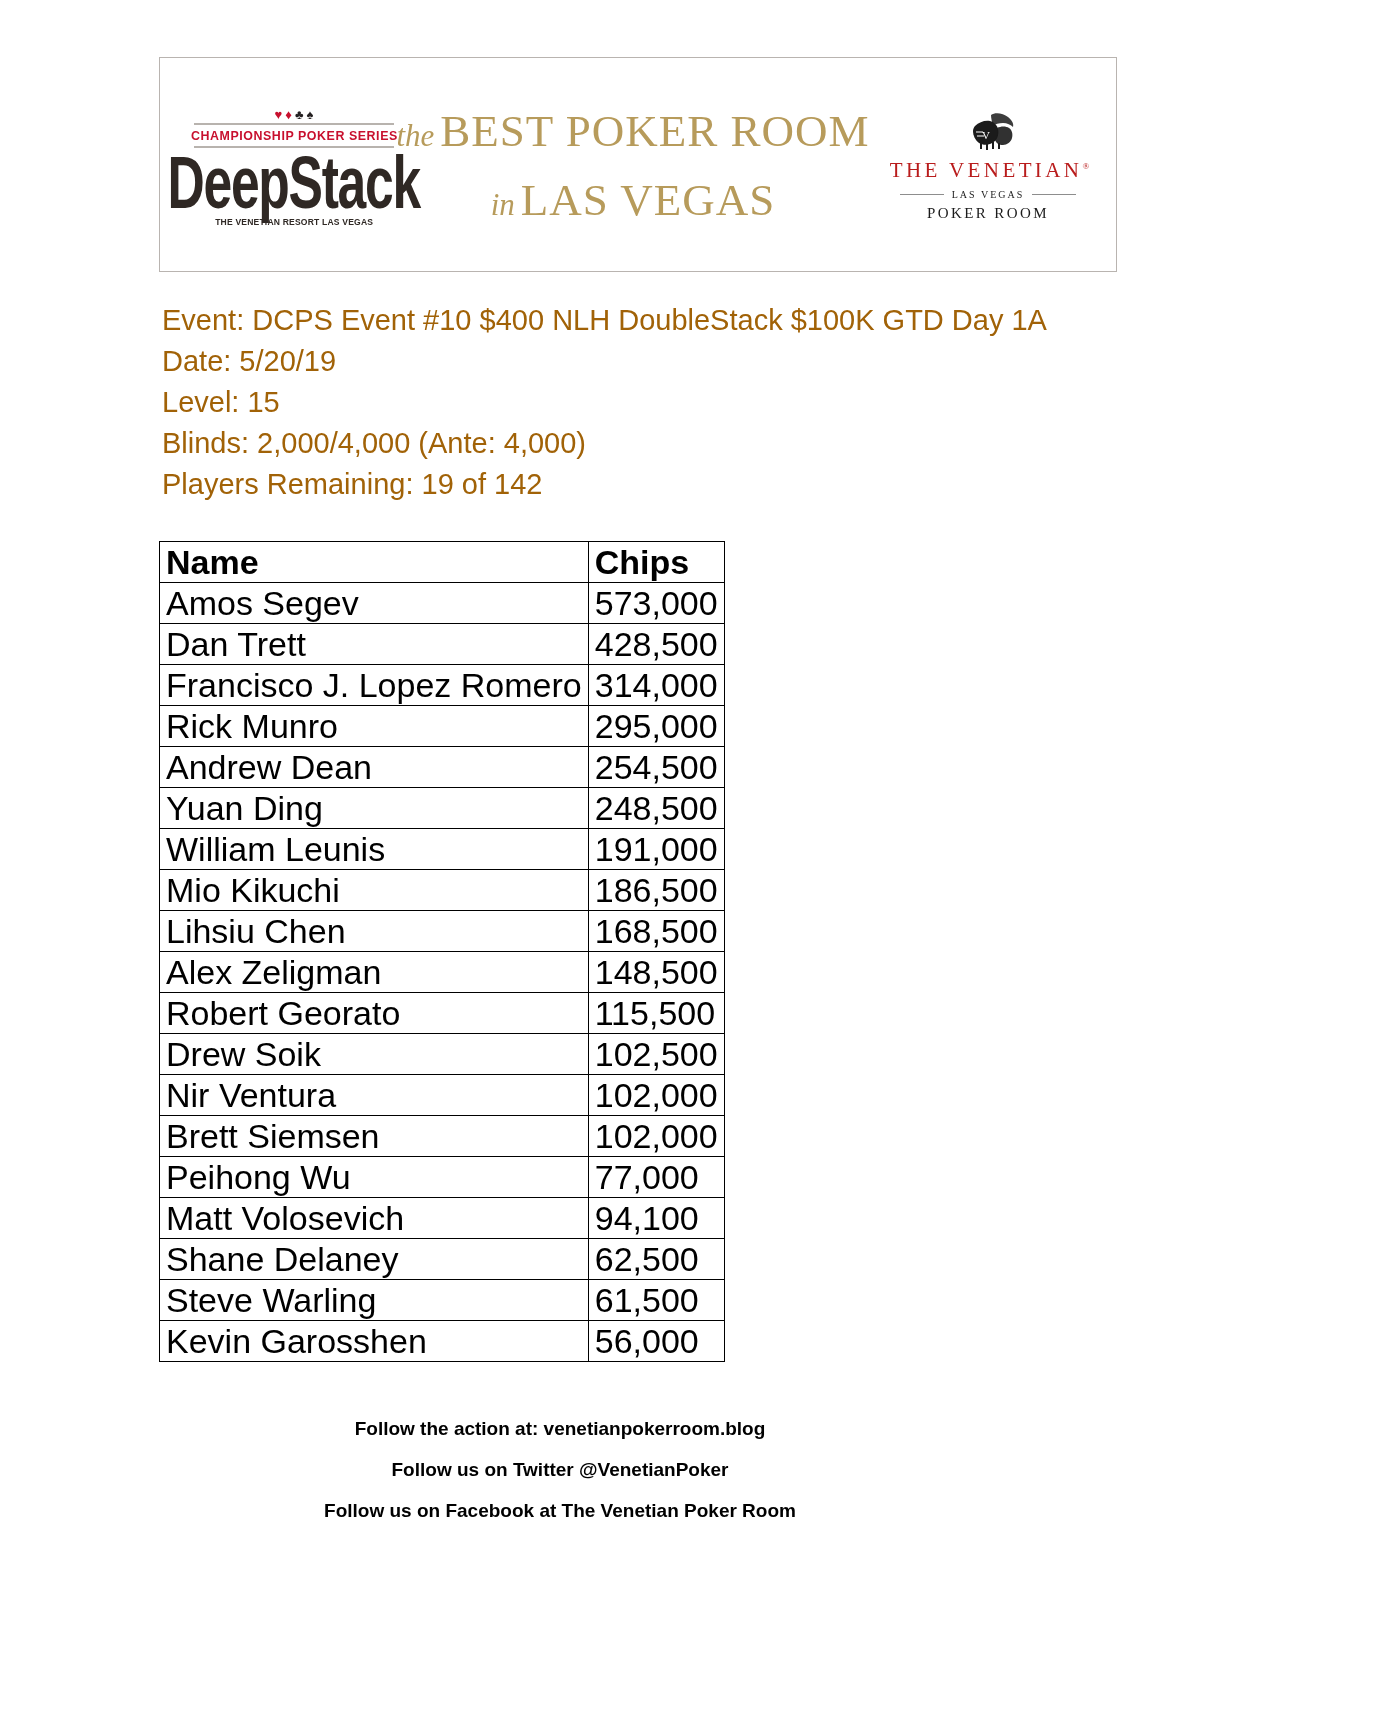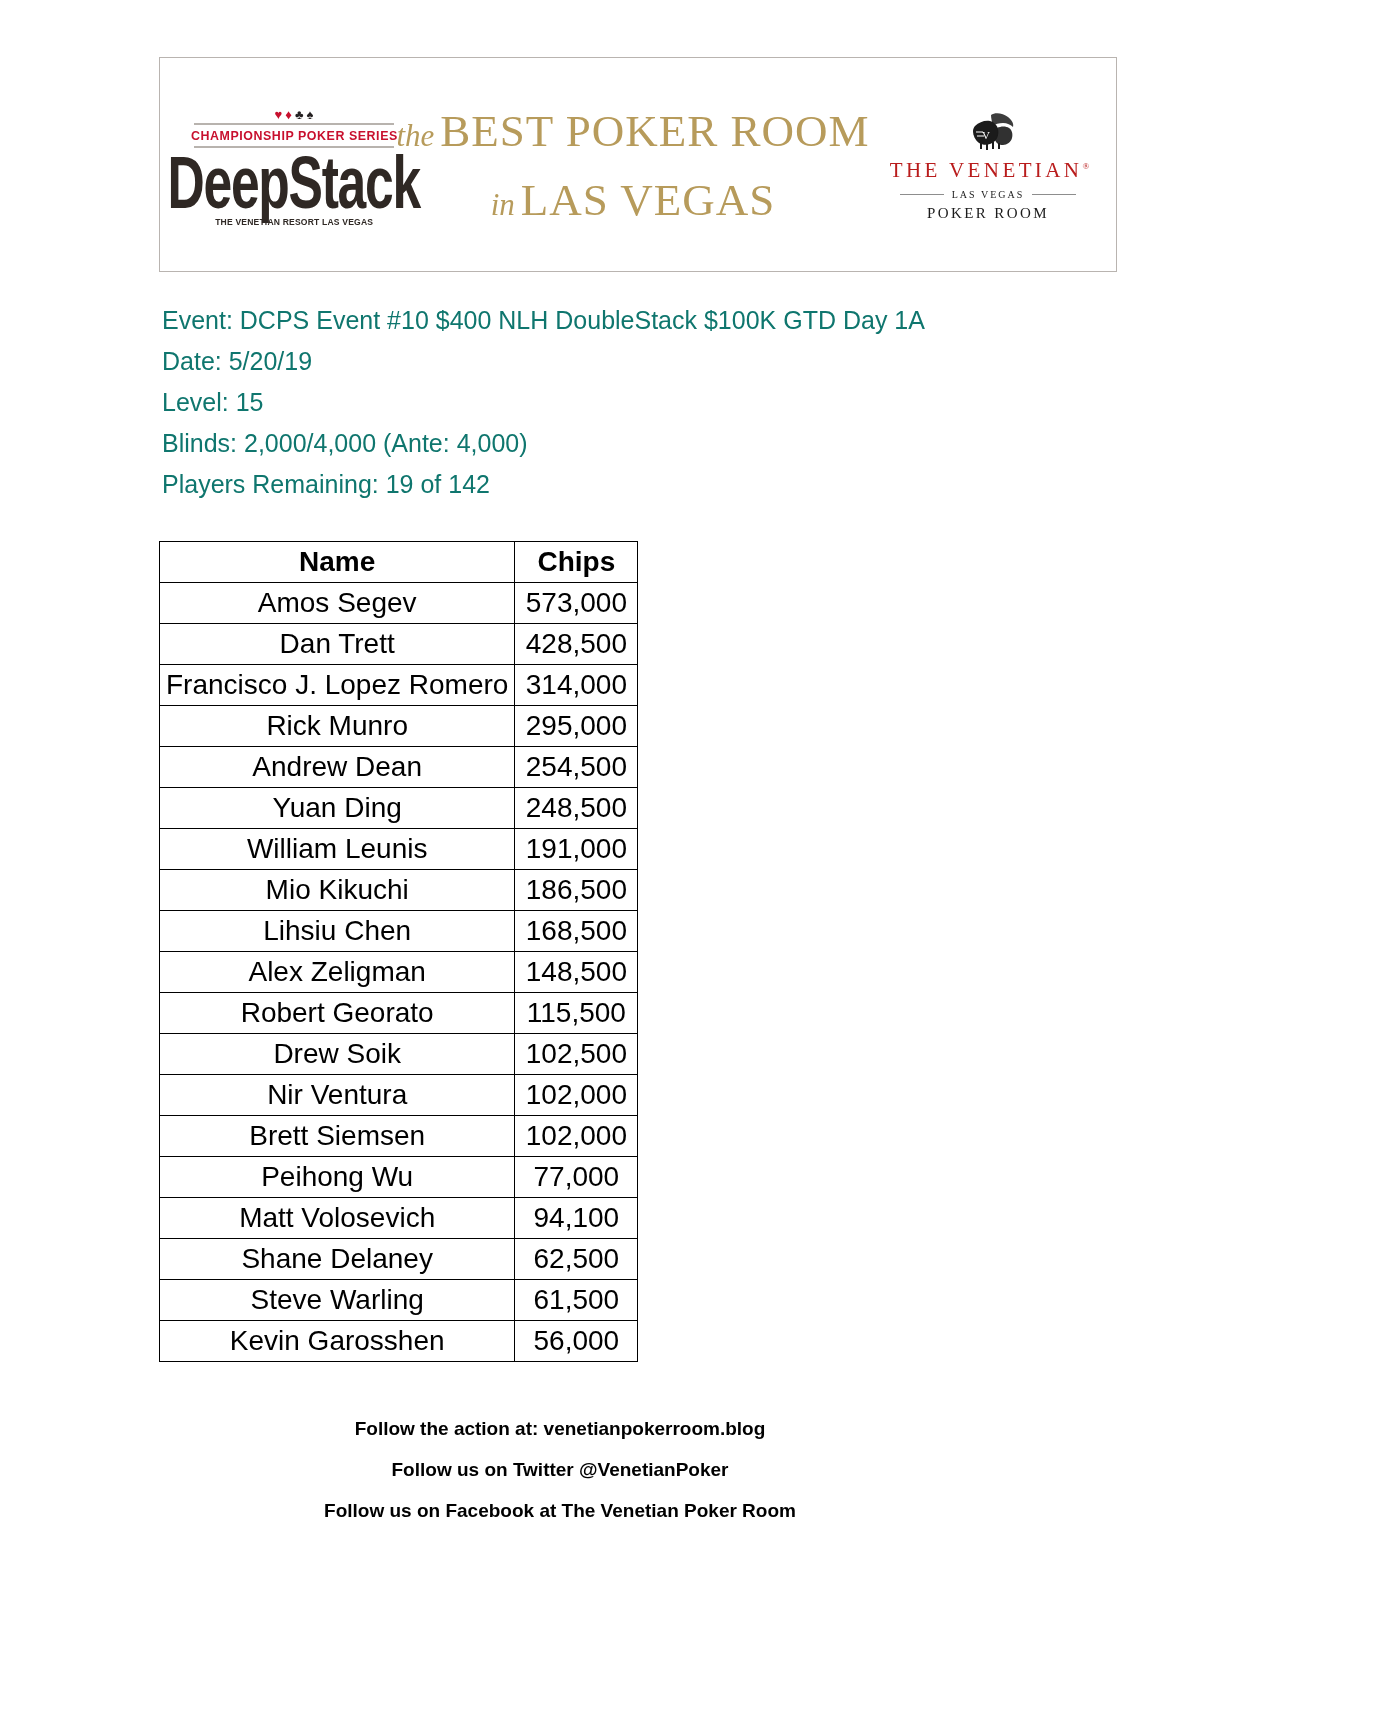--- a/index.html
+++ b/index.html
@@ -156,39 +156,39 @@
   }
 
   
   .info {
     position: absolute;
     left: 162px;
     top: 300px;
     width: 1000px;
   }
   .info-line {
-    font-size: 25px;
+    font-size: 29px;
     line-height: 41px;
-    color: #0f766e;
+    color: #a16207;
     white-space: nowrap;
   }
 
   
   .chip-table {
     position: absolute;
     left: 159px;
     top: 541px;
     border-collapse: collapse;
     table-layout: fixed;
   }
   .chip-table th,
   .chip-table td {
     border: 1.5px solid #000000;
-    text-align: center;
-    font-size: 28px;
+    text-align: left;
+    font-size: 34px;
     height: 40px;
     padding: 0 6px;
     white-space: nowrap;
     font-family: "Liberation Sans", sans-serif;
   }
   .chip-table th { font-weight: bold; }
   .chip-table td { font-weight: normal; }
   .col-name { width: 333px; }
   .col-chips { width: 123px; }
 

